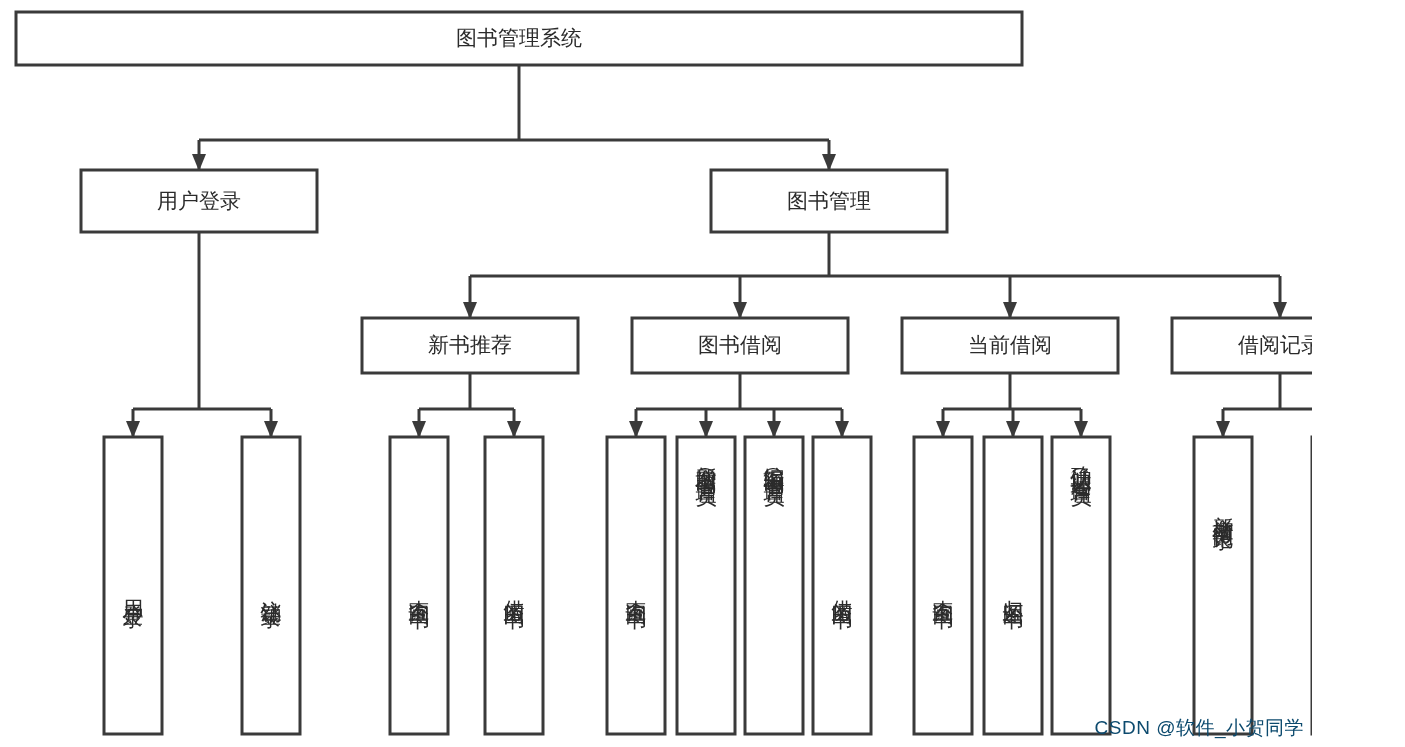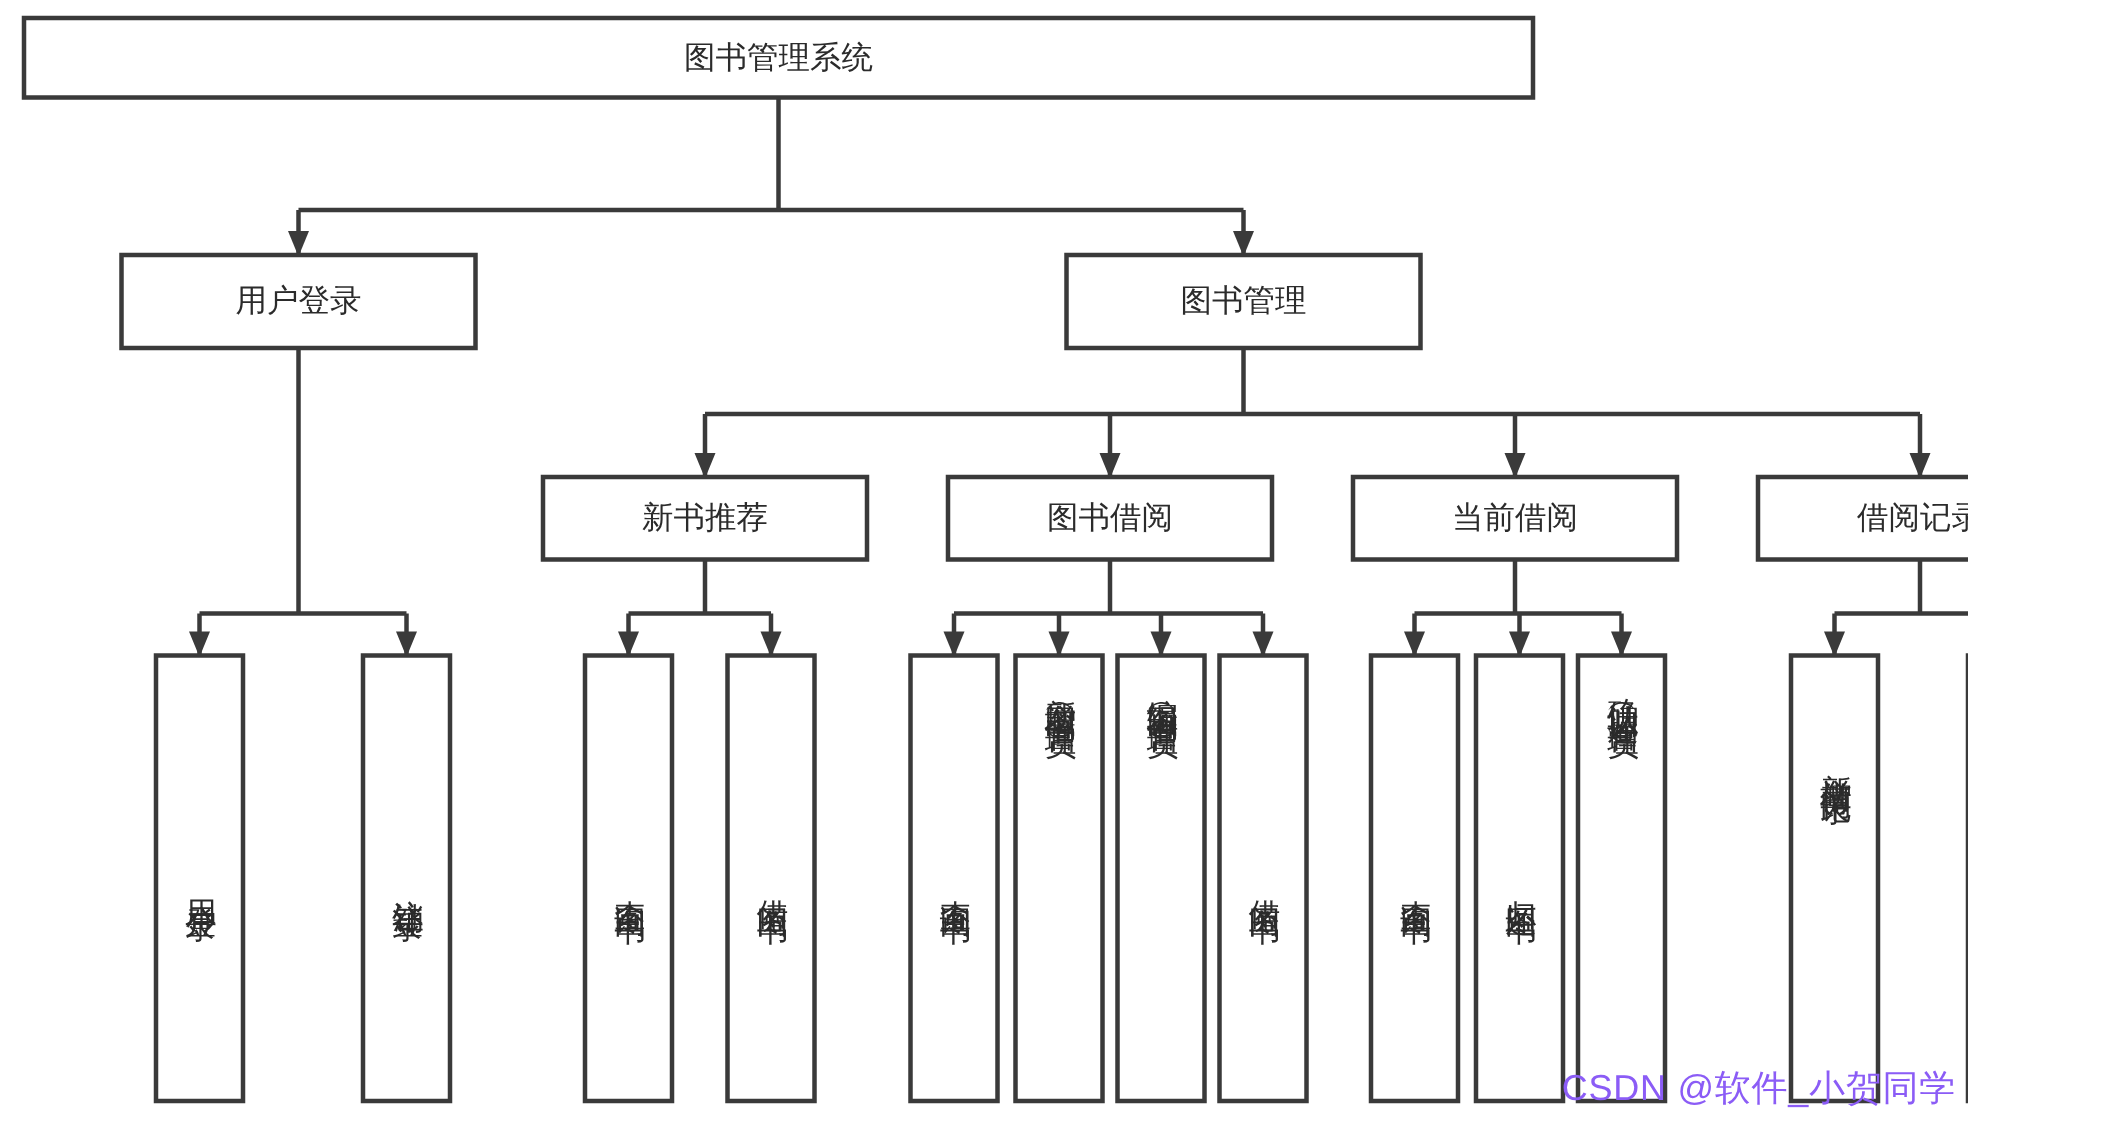--- a/index.html
+++ b/index.html
@@ -63,22 +63,22 @@
     line-height: 1.05;
     letter-spacing: 3px;
     color: #2b2b2b;
     white-space: nowrap;
   }
   .watermark {
     position: absolute;
     right: 8px;
     bottom: 6px;
     font-family: "Liberation Sans", "DejaVu Sans", sans-serif;
-    font-size: 24px;
-    color: #8b5cf6;
+    font-size: 19px;
+    color: #0c4a6e;
     white-space: nowrap;
     letter-spacing: 0.5px;
   }
 </style>
 </head>
 <body>
 
 <div id="canvas">
 
   <svg id="diagram" viewBox="0 0 1405 747">

